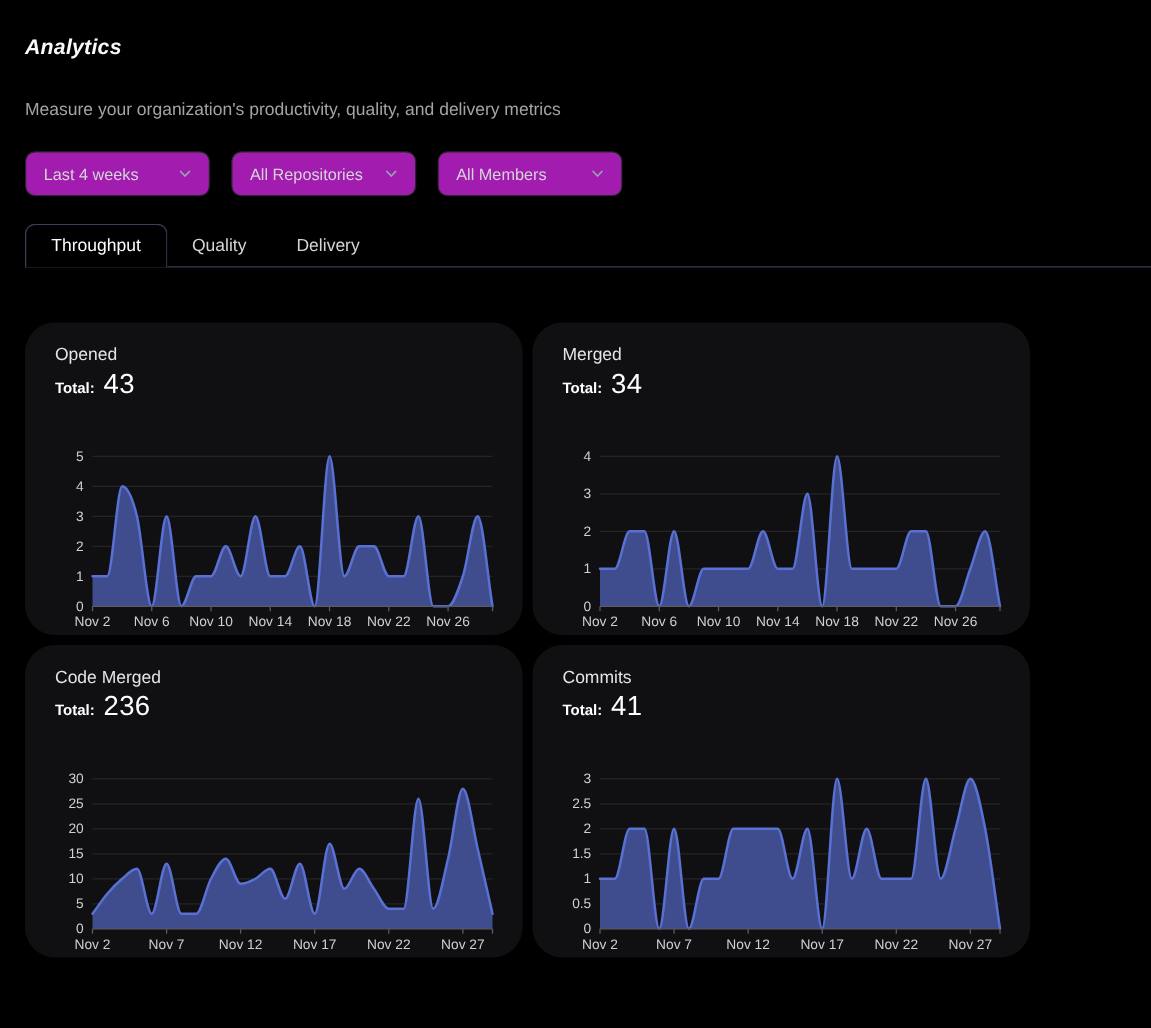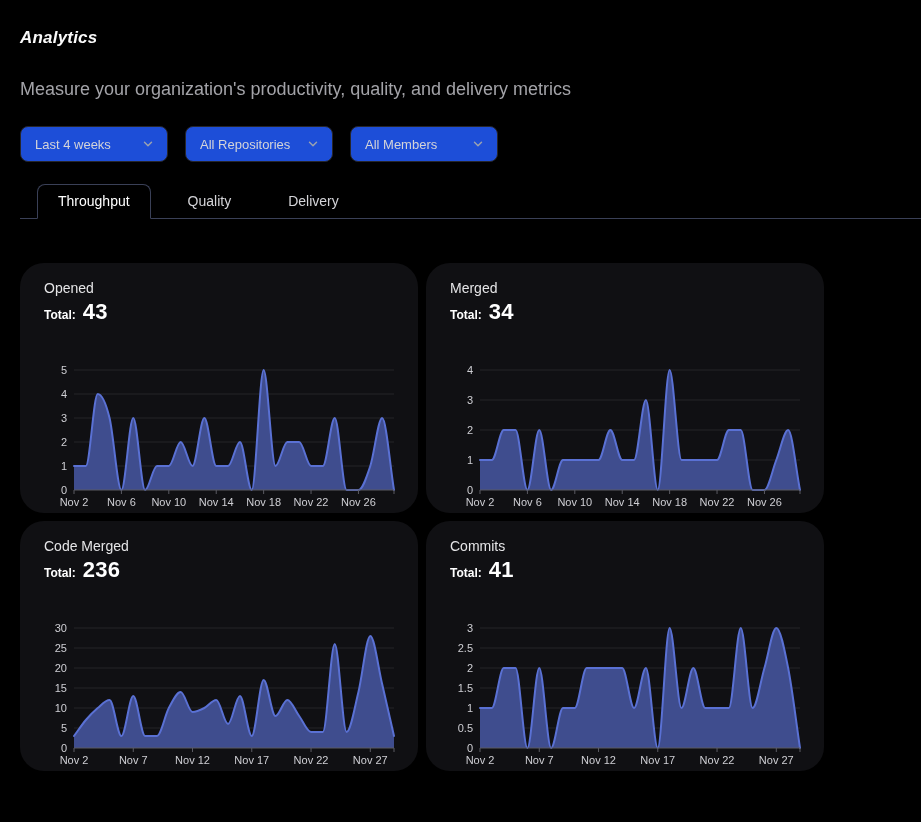--- a/index.html
+++ b/index.html
@@ -1,40 +1,40 @@
 <!DOCTYPE html>
 <html><head>
 <meta charset="utf-8">
 <style>
   * { margin:0; padding:0; box-sizing:border-box; }
   html,body { width:921px; height:822px; background:#000; overflow:hidden;
               font-family:"Liberation Sans", sans-serif; }
   .page { padding:0 20px; }
 
   h1.title { color:#fafafa; font-size:17px; font-weight:700; padding-top:28px; letter-spacing:.2px;font-style:italic; }
-  .subtitle { color:#a3a3a8; font-size:18px; margin-top:31px; }
+  .subtitle { color:#a3a3a8; font-size:14px; margin-top:31px; }
 
   .filters { display:flex; gap:17px; margin-top:26px; }
   .select { width:148px; height:36px; display:flex; align-items:center; justify-content:space-between;
-            padding:0 13px 0 14px; background:#1d4ed8; border:1px solid #26262b; border-radius:8px;
+            padding:0 13px 0 14px; background:#a21caf; border:1px solid #26262b; border-radius:8px;
             color:#d4d4d8; font-size:13px; font-family:"Liberation Sans", sans-serif; cursor:pointer; }
   .select svg { flex:none; }
 
   .tabs { display:flex; align-items:flex-end; margin-top:22px; margin-right:-20px;
           border-bottom:1px solid #3a4057; }
-  .tab { font-size:14px; color:#d4d4d8; padding:8px 20px 9px; cursor:pointer;margin-left:17px; }
+  .tab { font-size:14px; color:#d4d4d8; padding:8px 20px 9px; cursor:pointer; }
   .tab.active { color:#fff; background:#000; border:1px solid #3a4057; border-bottom:1px solid #000;
                 border-radius:8px 8px 0 0; margin-bottom:-1px; }
 
   .cards { margin-top:44px; display:grid; grid-template-columns:398px 398px; gap:8px; }
   .card { width:398px; height:250px; background:#101013; border-radius:24px; padding:16px 24px 15px; }
   .card-title { color:#e5e5e7; font-size:14px; font-weight:400; line-height:18px; }
   .total { display:flex; align-items:baseline; gap:7px; margin-top:2px; height:27px; }
   .tlabel { color:#fff; font-size:12px; font-weight:700;text-align:center; }
-  .tvalue { color:#fff; font-size:22px; font-weight:700; letter-spacing:.3px; }
+  .tvalue { color:#fff; font-size:22px; font-weight:400; letter-spacing:.3px; }
   .chart { margin-top:36px; height:156px; }
   .chart svg text { font-family:"Liberation Sans", sans-serif; font-size:11px; }
 </style>
 </head>
 <body>
 
 <div class="page">
   <h1 class="title">Analytics</h1>
   <p class="subtitle">Measure your organization's productivity, quality, and delivery metrics</p>
 

